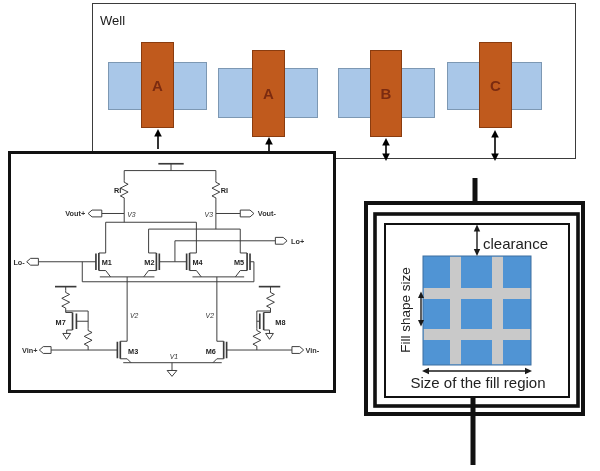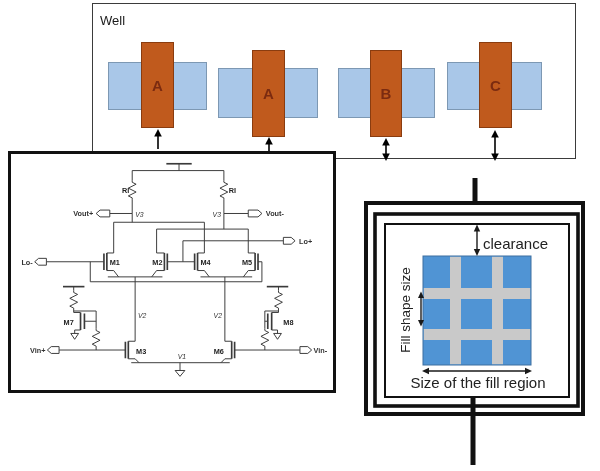--- a/index.html
+++ b/index.html
@@ -9,21 +9,21 @@
             border:1.6px solid #3b3b3b;background:#fff;box-sizing:border-box;}
   .well-label{position:absolute;left:7px;top:9px;font-size:13px;color:#1a1a1a;}
   .active-rect{position:absolute;background:var(--active-blue);border:1px solid var(--active-blue-border);box-sizing:border-box;}
   .gate-rect{position:absolute;background:var(--gate-orange);border:1px solid var(--gate-orange-border);
              box-sizing:border-box;display:flex;align-items:center;justify-content:center;}
   .gate-letter{font-size:15px;font-weight:bold;color:var(--gate-letter);}
   .struct-arrow{position:absolute;}
   .struct-arrow line{stroke:#000;stroke-width:1.6;}
   .struct-arrow polygon{fill:#000;}
   .circuit-box{position:absolute;left:8px;top:151px;width:328px;height:242px;
-               border:3px solid #111;background:#fff;box-sizing:border-box;padding-left:8px;}
+               border:3px solid #111;background:#fff;box-sizing:border-box;}
   .wire{stroke:var(--wire-gray);stroke-width:1;fill:none;}
   .wire-bold{stroke:var(--wire-gray);stroke-width:1.7;fill:none;}
   .flag{fill:#fff;stroke:var(--wire-gray);stroke-width:1;}
   .clabel{font-size:7.5px;font-weight:bold;fill:#222;}
   .cpin{font-size:7.5px;font-weight:bold;fill:#333;}
   .cnode{font-size:7px;font-style:italic;fill:#333;}
   .fill-diagram{position:absolute;left:358px;top:170px;}
   .ringA{fill:none;stroke:var(--line-dark);stroke-width:4;}
   .ringB{fill:none;stroke:var(--line-dark);stroke-width:3.6;}
   .ringC{fill:none;stroke:var(--line-dark);stroke-width:2;}

